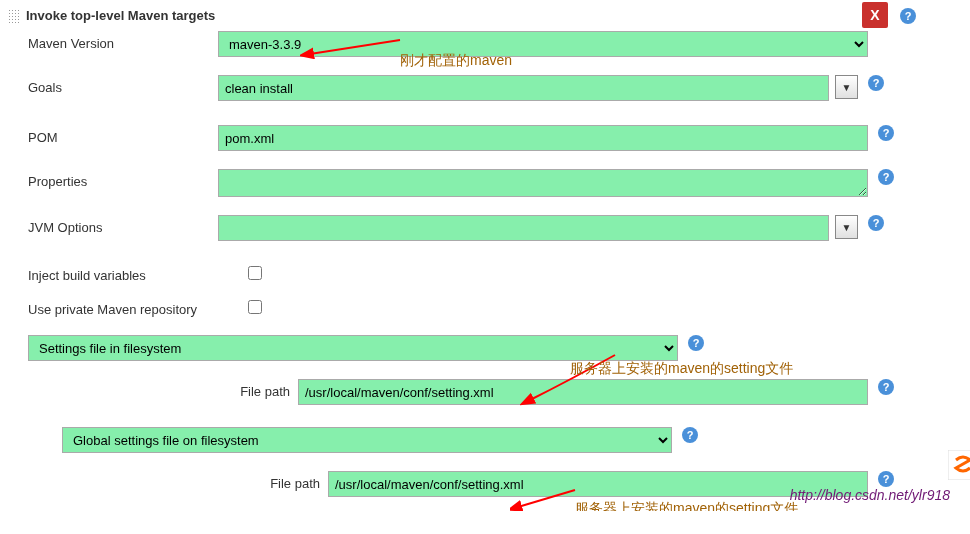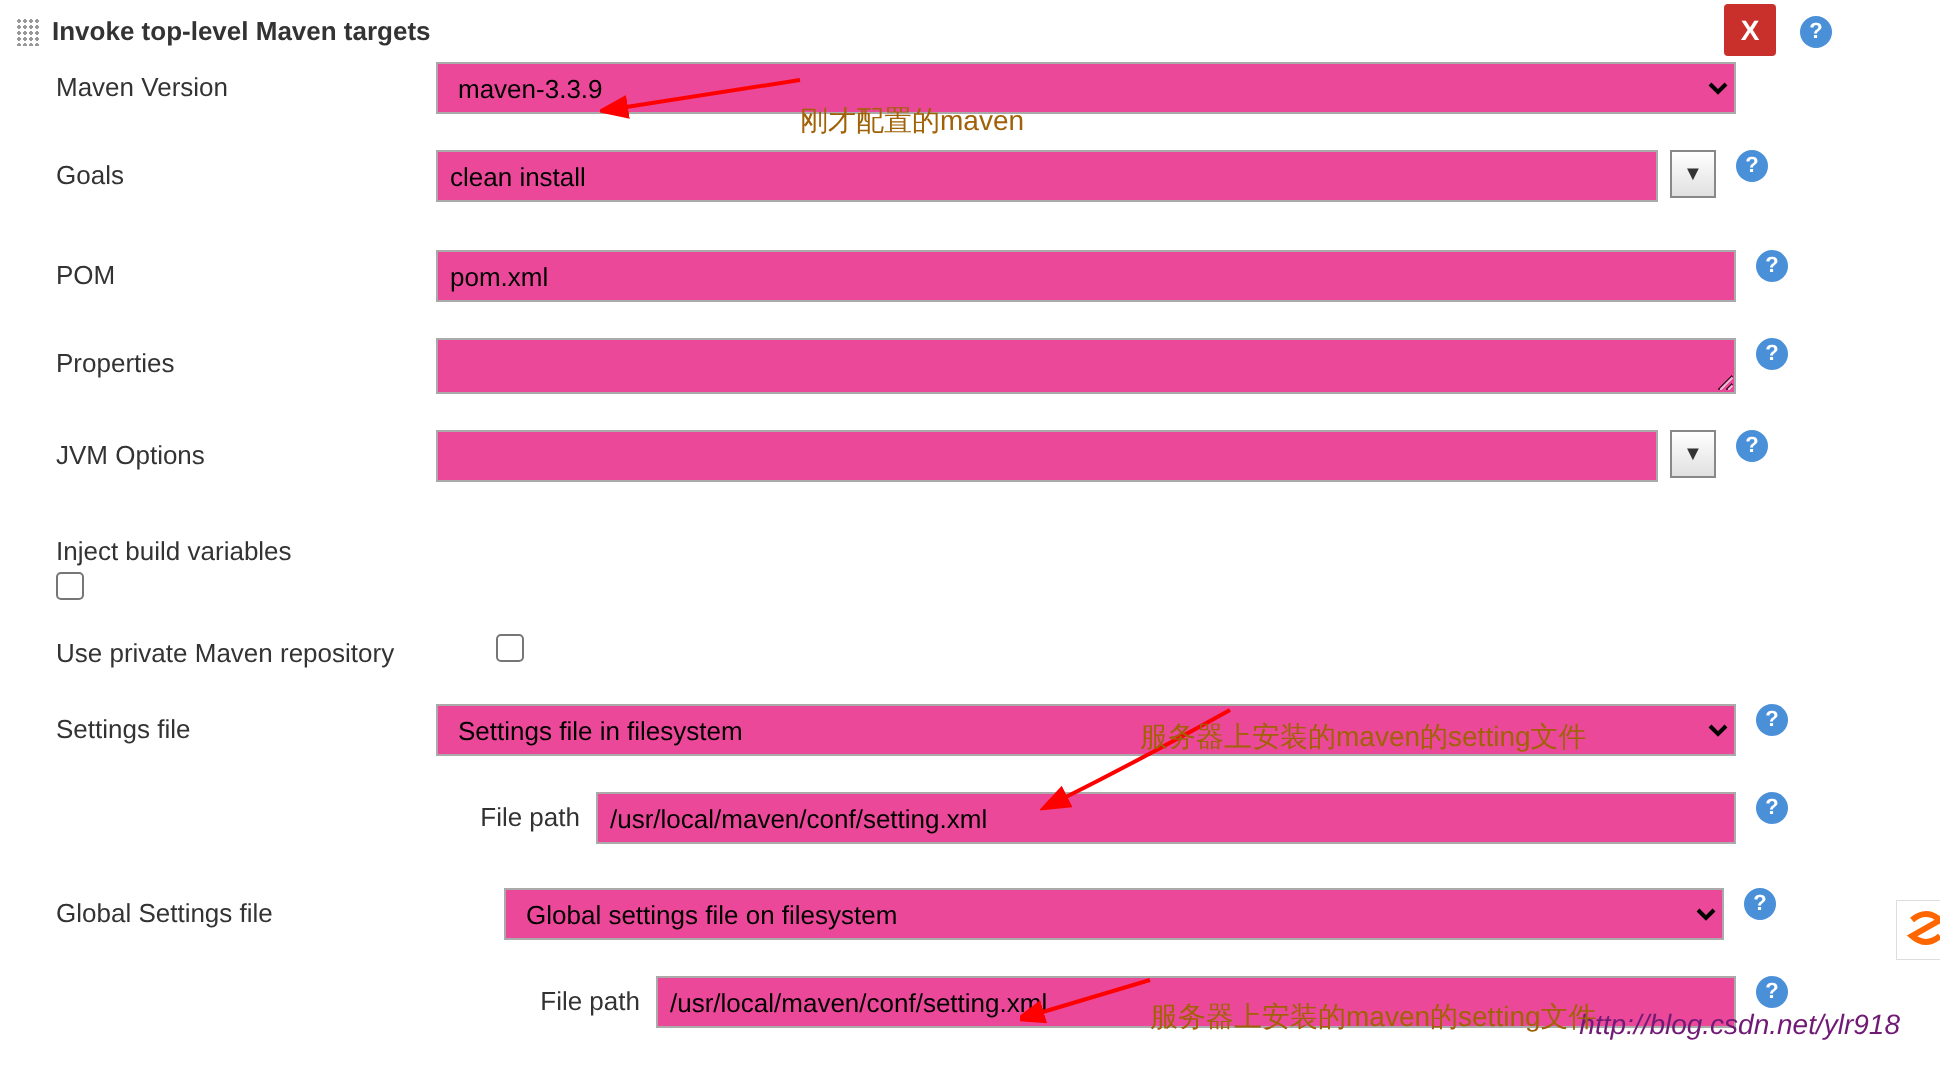--- a/index.html
+++ b/index.html
@@ -6,26 +6,26 @@
     body { font-family: Arial, Helvetica, sans-serif; font-size: 13px; color: #333; background: #fff; width: 970px; }
     .container { position: relative; padding: 4px 0 10px 8px; }
     .header { display: flex; align-items: center; padding: 4px 0 8px 0; position: relative; }
     .drag-handle { width: 12px; height: 14px; background-image: radial-gradient(circle, #999 1px, transparent 1px); background-size: 3px 3px; margin-right: 6px; }
     .header-title { font-weight: bold; font-size: 13px; }
     .close-btn { position: absolute; right: 82px; top: -2px; width: 26px; height: 26px; background: #c9302c; color: #fff; font-weight: bold; font-size: 14px; display: flex; align-items: center; justify-content: center; cursor: pointer; border-radius: 2px; }
     .help-icon { width: 16px; height: 16px; border-radius: 50%; background: #4a90d9; color: #fff; font-size: 11px; font-weight: bold; display: inline-flex; align-items: center; justify-content: center; cursor: pointer; }
     .help-top { position: absolute; right: 54px; top: 4px; }
     .form-rows { padding-left: 20px; }
     .row { display: flex; align-items: flex-start; margin-bottom: 18px; position: relative; }
-    .row-tight { margin-bottom: 14px; flex-direction: column; }
+    .row-tight { margin-bottom: 14px; }
     .label { width: 190px; padding-top: 5px; flex-shrink: 0; }
     .label-indent { width: 80px; text-align: right; padding-right: 8px; padding-top: 5px; flex-shrink: 0; margin-left: 190px; }
     .field { flex: 1; display: flex; align-items: flex-start; max-width: 640px; }
     .field-wide { max-width: 650px; }
-    select, input[type="text"], textarea { width: 100%; padding: 4px 6px; border: 1px solid #aaa; font-size: 13px; font-family: inherit; background: #ec4899; }
+    select, input[type="text"], textarea { width: 100%; padding: 4px 6px; border: 1px solid #aaa; font-size: 13px; font-family: inherit; background: #86efac; }
     select { height: 26px; }
     input[type="text"] { height: 26px; }
     .focused { border: 2px solid #4a90d9; outline: none; }
     textarea { height: 28px; resize: vertical; }
     .advanced-btn { width: 24px; height: 24px; border: 1px solid #888; background: linear-gradient(#fff, #e0e0e0); margin-left: 6px; display: flex; align-items: center; justify-content: center; cursor: pointer; font-size: 10px; }
     .help-right { margin-left: 10px; }
     .checkbox-row .field { padding-top: 3px; }
     input[type="checkbox"] { width: 14px; height: 14px; }
     .annotation { position: absolute; color: #a16207; font-size: 14px; pointer-events: none; z-index: 10; font-family: "SimSun", Arial, sans-serif; margin-top: 20px; }
     .arrow-svg { position: absolute; pointer-events: none; z-index: 9; }
@@ -96,39 +96,37 @@
     </div>
 
     <div class="row checkbox-row">
       <div class="label" style="width:220px;">Use private Maven repository</div>
       <div class="field">
         <input type="checkbox" style="">
       </div>
     </div>
 
     <div class="row">
-      <div class="label">Settings file</div>
       <div class="field field-wide">
         <select>
           <option>Settings file in filesystem</option>
         </select>
       </div>
       <span class="help-icon help-right">?</span>
     </div>
 
     <div class="row">
       <div class="label-indent">File path</div>
       <div class="field" style="max-width:570px;">
         <input type="text" value="/usr/local/maven/conf/setting.xml" style="">
       </div>
       <span class="help-icon help-right">?</span>
     </div>
 
     <div class="row" style="margin-top:22px;">
-      <div class="label">Global Settings file</div>
       <div class="field" style="max-width:610px; margin-left:34px;">
         <select>
           <option>Global settings file on filesystem</option>
         </select>
       </div>
       <span class="help-icon help-right">?</span>
     </div>
 
     <div class="row" style="margin-bottom:4px;">
       <div class="label-indent" style="margin-left:220px;">File path</div>

